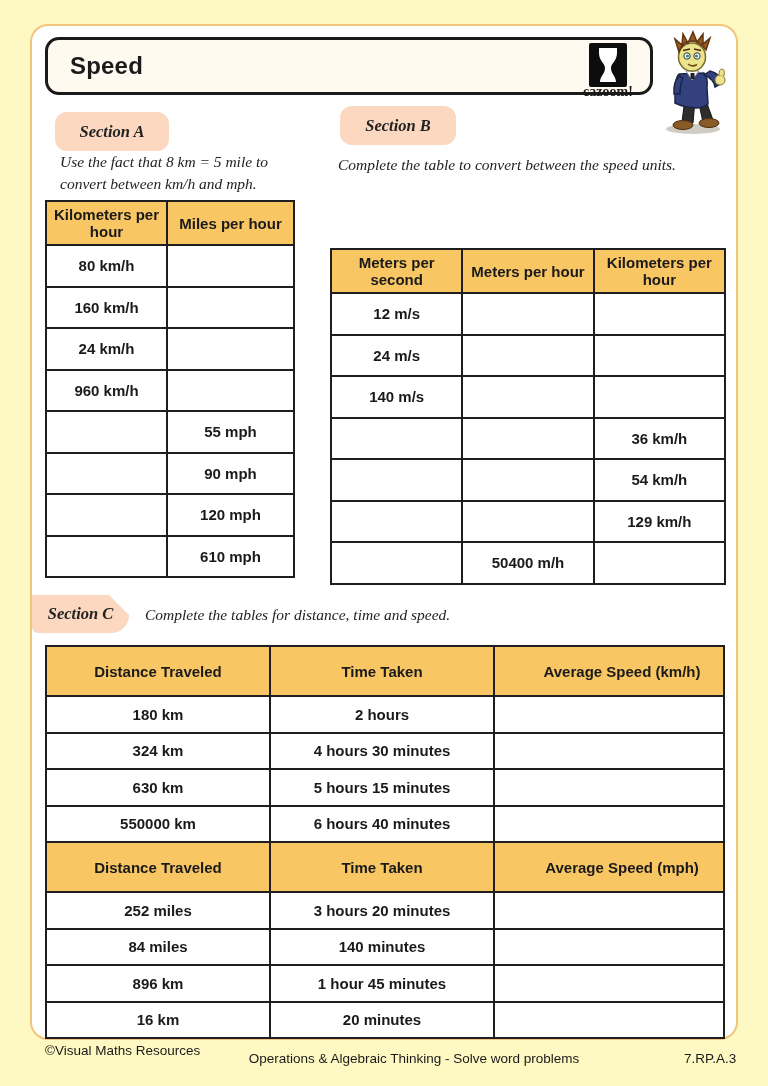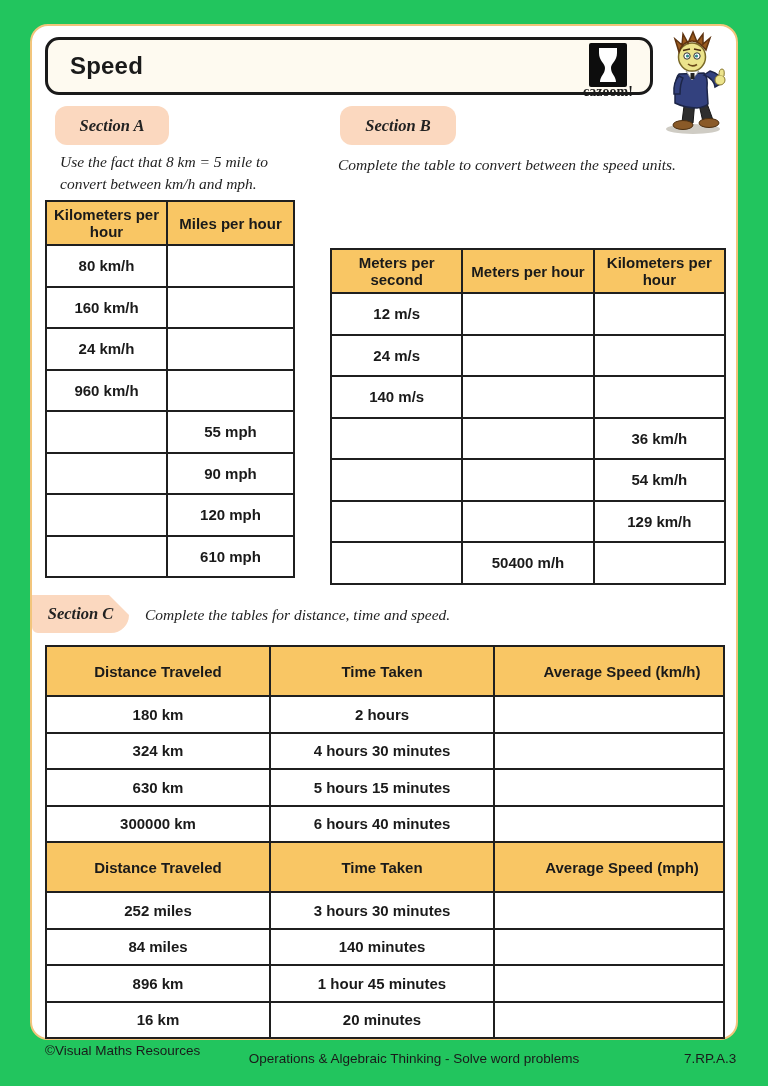--- a/index.html
+++ b/index.html
@@ -1,33 +1,33 @@
 <!DOCTYPE html>
 <html><head>
 <meta charset="utf-8">
 <style>
   * { margin:0; padding:0; box-sizing:border-box; }
   html,body { width:768px; height:1086px; background:#ffffff; font-family:"Liberation Sans", sans-serif; color:#1a1a1a; }
-  .stage { position:relative; width:768px; height:1086px; overflow:hidden; background:#22c55e; }
+  .stage { position:relative; width:768px; height:1086px; overflow:hidden; background:#fef9c3; }
 
   .page-border { position:absolute; left:30px; top:24px; width:708px; height:1016px;
     border:2px solid #F2C57C; border-radius:18px; background:#fff; }
 
   .title-box { position:absolute; left:45px; top:37px; width:608px; height:58px;
     background:#FEFAF0; border:3px solid #1a1a1a; border-radius:14px; display:flex; align-items:center; }
   .title-text { font-size:24px; font-weight:bold; margin-left:22px; letter-spacing:0.2px; }
   .logo-wrap { position:absolute; right:10px; top:3px; width:64px; text-align:center; }
   .logo-square { display:block; margin:0 auto; }
   .logo-text { font-family:"Liberation Serif", serif; font-weight:bold; font-size:14px; margin-top:-3px; }
 
   .mascot { position:absolute; left:652px; top:30px; }
 
   .pill { position:absolute; background:#FBD8BF; border-radius:12px; display:flex; align-items:center; justify-content:center;
     font-family:"Liberation Serif", serif; font-style:italic; font-weight:bold; font-size:16.5px; color:#222; }
-  .pill-a { left:55px; top:106px; width:114px; height:39px; }
+  .pill-a { left:55px; top:112px; width:114px; height:39px; }
   .pill-b { left:340px; top:106px; width:116px; height:39px; }
   .pill-c { left:32px; top:595px; width:97px; height:38px; border-radius:0 0 18px 6px;
     clip-path: polygon(0 0, calc(100% - 20px) 0, 100% 20px, 100% calc(100% - 10px), calc(100% - 10px) 100%, 0 100%); }
 
   .instr { position:absolute; font-family:"Liberation Serif", serif; font-style:italic; font-size:15.5px; line-height:1.4; color:#222; }
   .instr-a { left:60px; top:151px; width:255px; }
   .instr-b { left:338px; top:154px; width:392px; }
   .instr-c { left:145px; top:604px; width:420px; }
 
   table { border-collapse:collapse; table-layout:fixed; position:absolute; background:#fff; }
@@ -209,38 +209,38 @@
           <td>324 km</td>
           <td>4 hours 30 minutes</td>
           <td></td>
         </tr>
         <tr>
           <td>630 km</td>
           <td>5 hours 15 minutes</td>
           <td></td>
         </tr>
         <tr>
-          <td>300000 km</td>
+          <td>550000 km</td>
           <td>6 hours 40 minutes</td>
           <td></td>
         </tr>
       </tbody>
     </table>
   <table class="table-c2">
       <thead>
         <tr>
           <th>Distance Traveled</th>
           <th>Time Taken</th>
           <th>Average Speed (mph)</th>
         </tr>
       </thead>
       <tbody>
         <tr>
           <td>252 miles</td>
-          <td>3 hours 30 minutes</td>
+          <td>3 hours 20 minutes</td>
           <td></td>
         </tr>
         <tr>
           <td>84 miles</td>
           <td>140 minutes</td>
           <td></td>
         </tr>
         <tr>
           <td>896 km</td>
           <td>1 hour 45 minutes</td>

